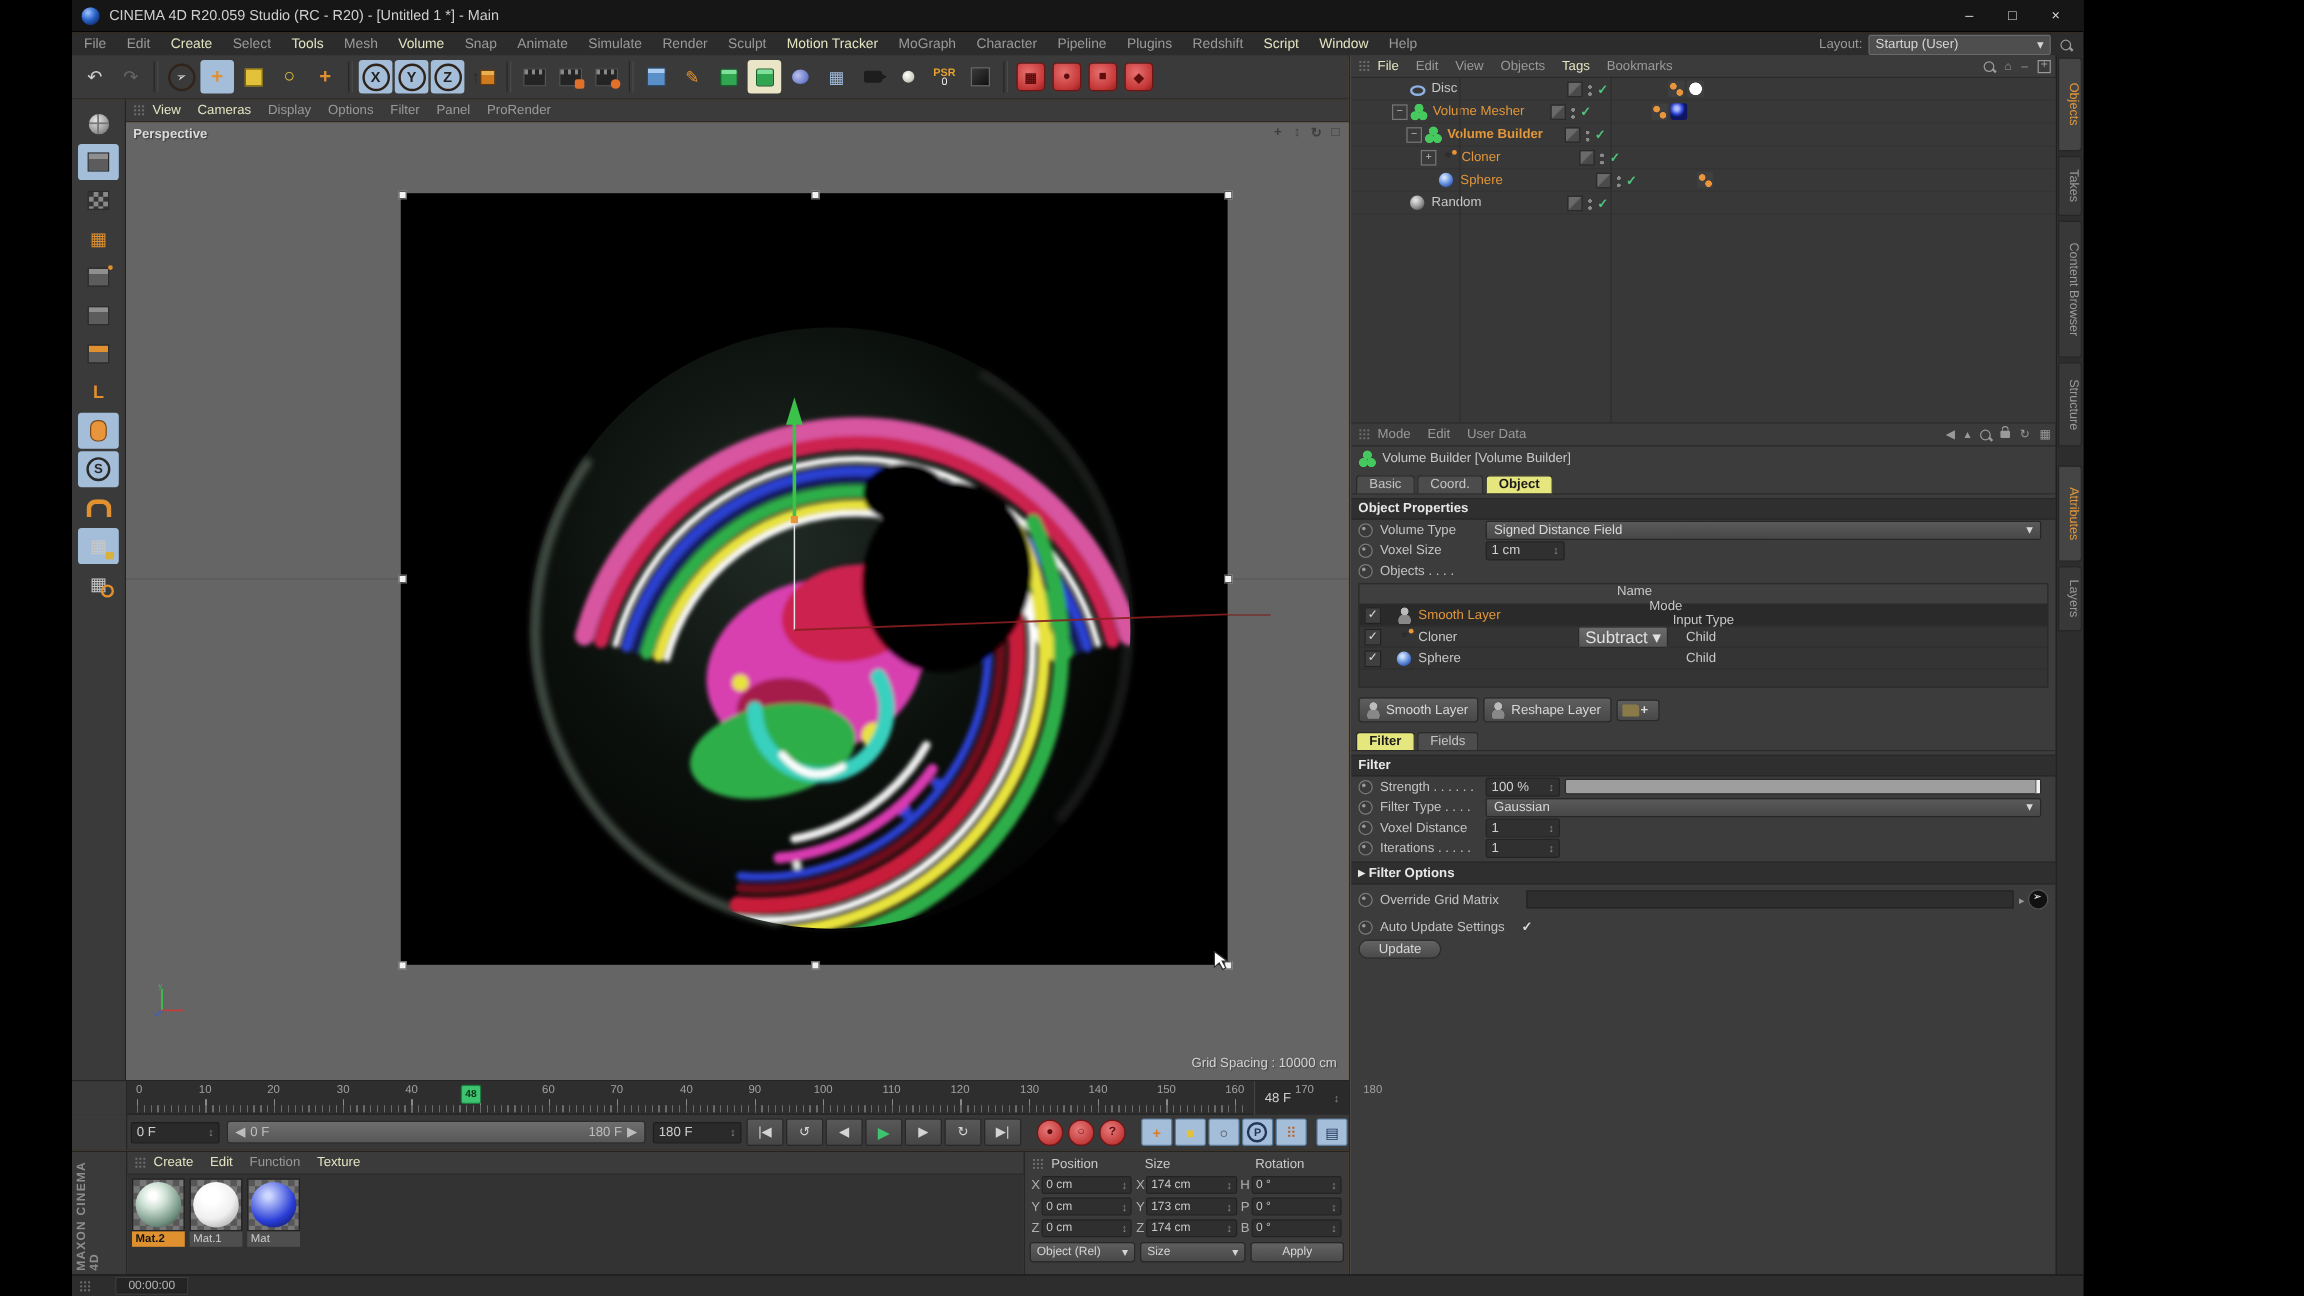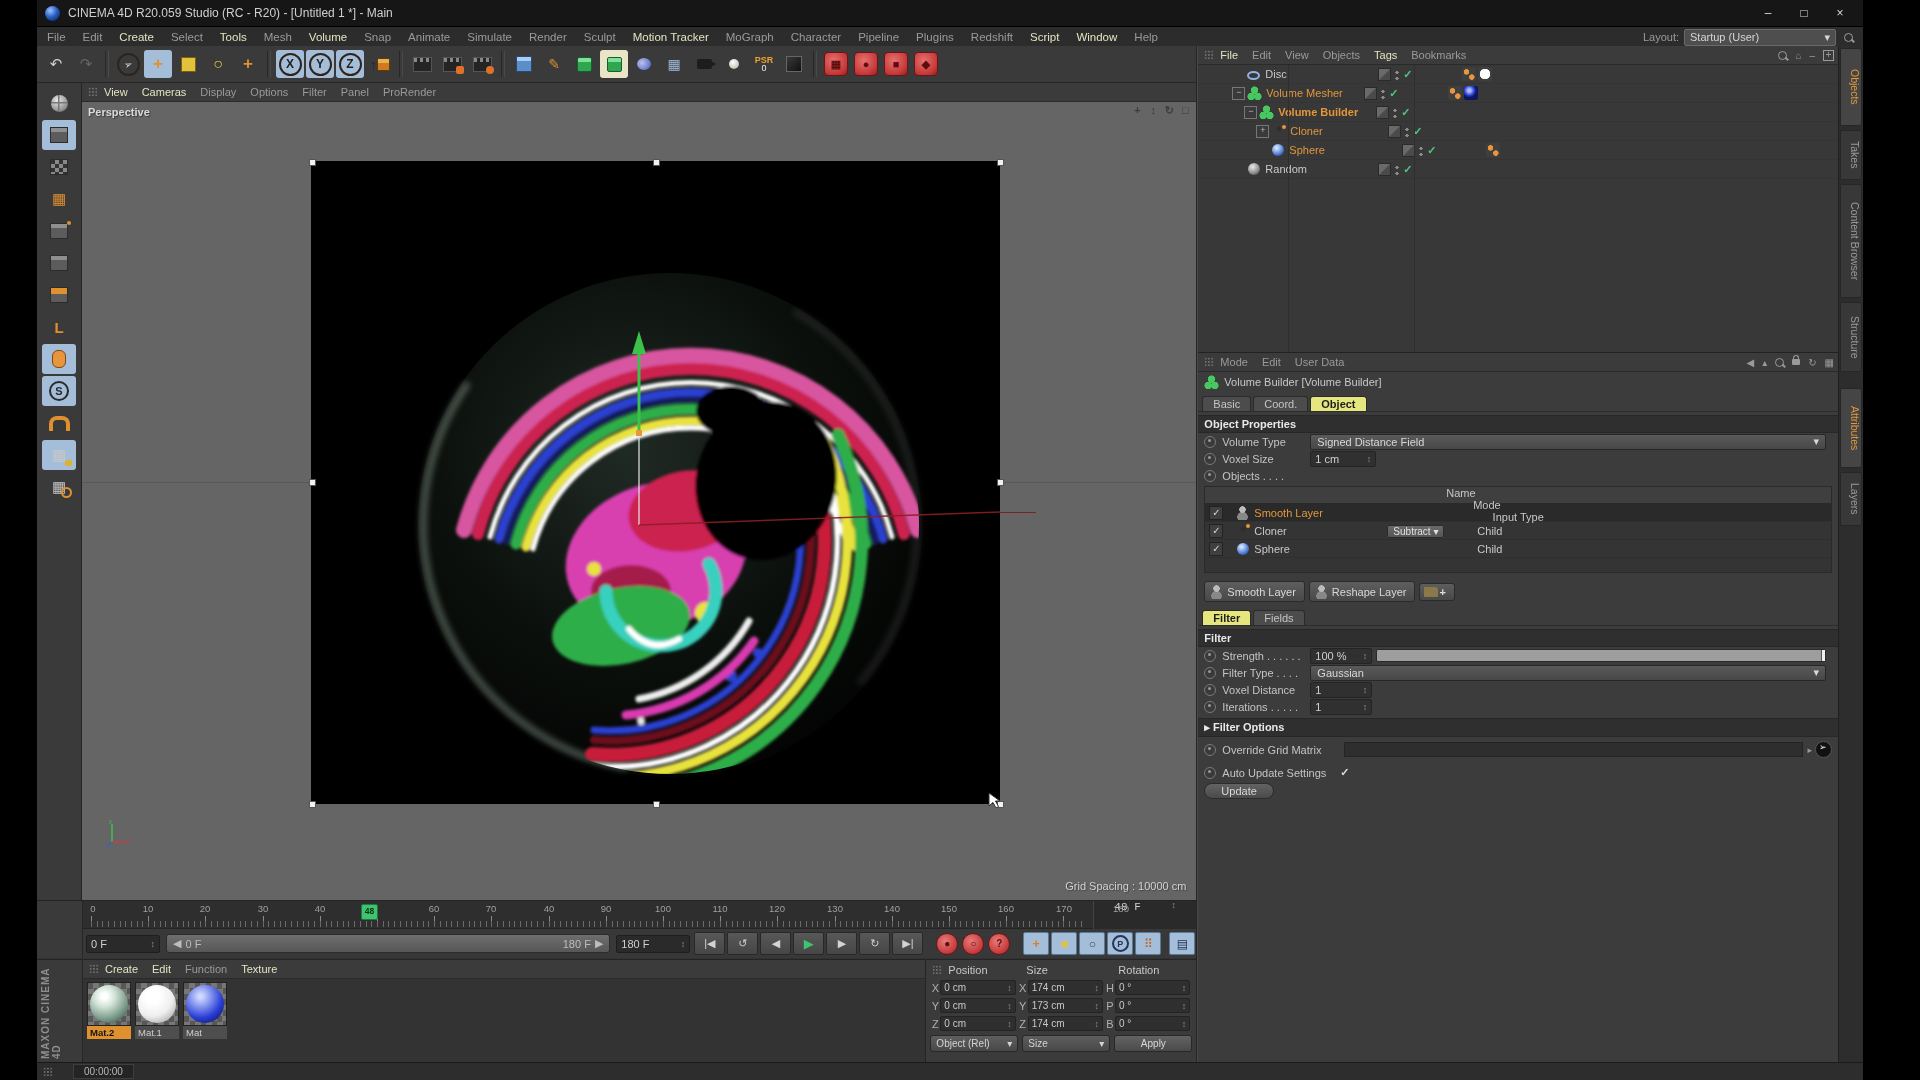--- a/index.html
+++ b/index.html
@@ -1,19 +1,19 @@
 <!DOCTYPE html>
 <html><head>
 <meta charset="utf-8">
 <style>
   html,body{margin:0;padding:0;background:#000;}
   #screen{position:relative;width:1920px;height:1080px;background:#000;overflow:hidden;
     font-family:"Liberation Sans",sans-serif;font-size:11px;color:#c8c8c8;
     -webkit-font-smoothing:antialiased;}
-  #app{position:absolute;left:37px;top:0;width:1826px;height:1080px;background:#a16207;}
+  #app{position:absolute;left:60px;top:0;width:1676px;height:1080px;background:#a16207;}
 
   
   #titlebar{height:26px;background:#161616;display:flex;align-items:center;padding:0 8px;border-bottom:1px solid #000;}
   .logo{width:15px;height:15px;border-radius:50%;margin-right:8px;
     background:radial-gradient(circle at 35% 30%,#9fc3ff 0%,#2a62c8 45%,#0a1e55 90%);}
   #titlebar .title{color:#cfcfcf;font-size:12px;}
   #titlebar .grow{flex:1;}
   .winbtn{width:30px;height:18px;display:flex;align-items:center;justify-content:center;color:#d8d8d8;font-size:12px;margin-left:6px;}
 
   
@@ -167,21 +167,21 @@
   .slider:after{content:"";position:absolute;right:0;top:0;bottom:0;width:3px;background:#f0f0f0;border-left:1px solid #555;}
   .otable{margin:2px 6px 4px 6px;border:1px solid #2a2a2a;background:#343434;}
   .othead{display:flex;height:16px;background:#3f3f3f;border-bottom:1px solid #2a2a2a;color:#c8c8c8;align-items:center;flex-direction:column;}
   .otr{display:flex;height:17px;align-items:center;border-bottom:1px solid #2f2f2f;}
   .otr.sel{background:#2a2a2a;}
   .otc1{width:22px;flex:none;display:flex;justify-content:center;}
   .otc2{width:160px;flex:none;display:flex;align-items:center;padding-left:8px;box-sizing:border-box;}
   .otc3{width:90px;flex:none;}
   .otc4{flex:1;}
   .chk{width:12px;height:12px;background:#3f3f3f;border:1px solid #222;color:#d8d8d8;font-size:10px;line-height:11px;text-align:center;}
-  .subbtn{background:linear-gradient(180deg,#6a6a6a,#555);border:1px solid #2a2a2a;border-radius:2px;color:#e0e0e0;padding:0 5px;font-size:10px;}
+  .subbtn{background:linear-gradient(180deg,#6a6a6a,#555);border:1px solid #2a2a2a;border-radius:2px;color:#e0e0e0;padding:0 5px;font-size:14px;}
   .lbtnrow{display:flex;align-items:center;padding:4px 6px;}
   .lbtn{background:linear-gradient(180deg,#5e5e5e,#484848);border:1px solid #2a2a2a;border-radius:3px;color:#d8d8d8;padding:2px 8px 2px 4px;margin-right:4px;display:flex;align-items:center;}
   .lbtn .oi{margin-right:3px;}
   .overfield{flex:1;height:13px;background:#2e2e2e;border:1px solid #242424;margin:0 4px;}
   .cursbtn{width:15px;height:15px;border-radius:50%;background:#111;border:1px solid #555;position:relative;flex:none;}
   .cursbtn:after{content:"➢";position:absolute;left:3px;top:0px;color:#eee;font-size:9px;}
   .updbtn{background:linear-gradient(180deg,#636363,#4a4a4a);border:1px solid #2c2c2c;border-radius:8px;color:#d8d8d8;padding:1px 16px;margin:2px 0 0 6px;display:inline-block;}
   .voxinfo{color:#9a9a9a;padding:6px 6px;border-top:1px solid #333;margin-top:6px;}
 
   
@@ -194,21 +194,21 @@
   #timeline{height:58px;background:#333;border-top:1px solid #242424;display:flex;flex-direction:column;}
   #ruler-row{height:28px;display:flex;}
   #rgutter{width:45px;background:#3a3a3a;border-right:1px solid #262626;flex:none;}
   #ruler{flex:1;position:relative;background:#2e2e2e;border-bottom:1px solid #242424;}
   .rlab{position:absolute;top:2px;color:#a0a0a0;font-size:9.5px;transform:translateX(-50%);}
   #rticks{position:absolute;left:8px;right:8px;bottom:1px;height:6px;
     background:repeating-linear-gradient(90deg,#6a6a6a 0 1px,transparent 1px 5.72px);}
   #rticksmaj{position:absolute;left:8px;right:8px;bottom:1px;height:11px;
     background:repeating-linear-gradient(90deg,#8a8a8a 0 1px,transparent 1px 57.2px);}
   #marker{position:absolute;left:278px;top:3px;width:15px;height:14px;background:#3ec46e;border:1px solid #1d7a40;border-radius:2px;color:#0c3319;font-size:8.5px;font-weight:bold;text-align:center;line-height:13px;}
-  #curframe{width:62px;flex:none;background:#2a2a2a;border-left:1px solid #444;display:flex;align-items:flex-start;padding:0 20px;color:#cfcfcf;font-family:Liberation Mono, monospace;}
+  #curframe{width:62px;flex:none;background:#2a2a2a;border-left:1px solid #444;display:flex;align-items:center;padding:0 8px;color:#cfcfcf;}
   #trans-row{height:29px;display:flex;align-items:center;background:#383838;}
   #tgutter{width:45px;align-self:stretch;background:#3a3a3a;border-right:1px solid #262626;flex:none;}
   .tfield{width:64px;height:16px;background:#2a2a2a;border:1px solid #1e1e1e;border-radius:2px;display:flex;align-items:center;padding:0 4px;margin:0 3px;color:#cfcfcf;flex:none;}
   #range{flex:1;height:17px;background:linear-gradient(180deg,#6e6e6e,#575757);border:1px solid #2c2c2c;border-radius:3px;display:flex;align-items:center;padding:0 6px;color:#bdbdbd;margin:0 3px;}
   #range .grow{flex:1;}
   .tbtn{width:29px;height:21px;background:linear-gradient(180deg,#585858,#464646);border:1px solid #282828;border-radius:2px;display:flex;align-items:center;justify-content:center;color:#d4d4d4;margin:0 1px;font-size:11px;flex:none;}
   .tbtn .green{color:#3ec46e;font-size:13px;}
   .rbtn{width:20px;height:20px;border-radius:50%;background:radial-gradient(circle at 40% 35%,#e87a7a,#c23a3a 70%,#8e1f1f);border:1px solid #701414;color:#5e0d0d;font-weight:bold;display:flex;align-items:center;justify-content:center;margin:0 2px;font-size:10px;flex:none;}
   .kbtn{width:24px;height:21px;background:#a4bdd9;border:1px solid #5a7a9a;border-radius:2px;display:flex;align-items:center;justify-content:center;margin:0 1px;font-size:12px;flex:none;}
   .pcircle{width:13px;height:13px;border:2px solid #23365a;border-radius:50%;color:#23365a;font-size:9px;font-weight:bold;display:flex;align-items:center;justify-content:center;}

